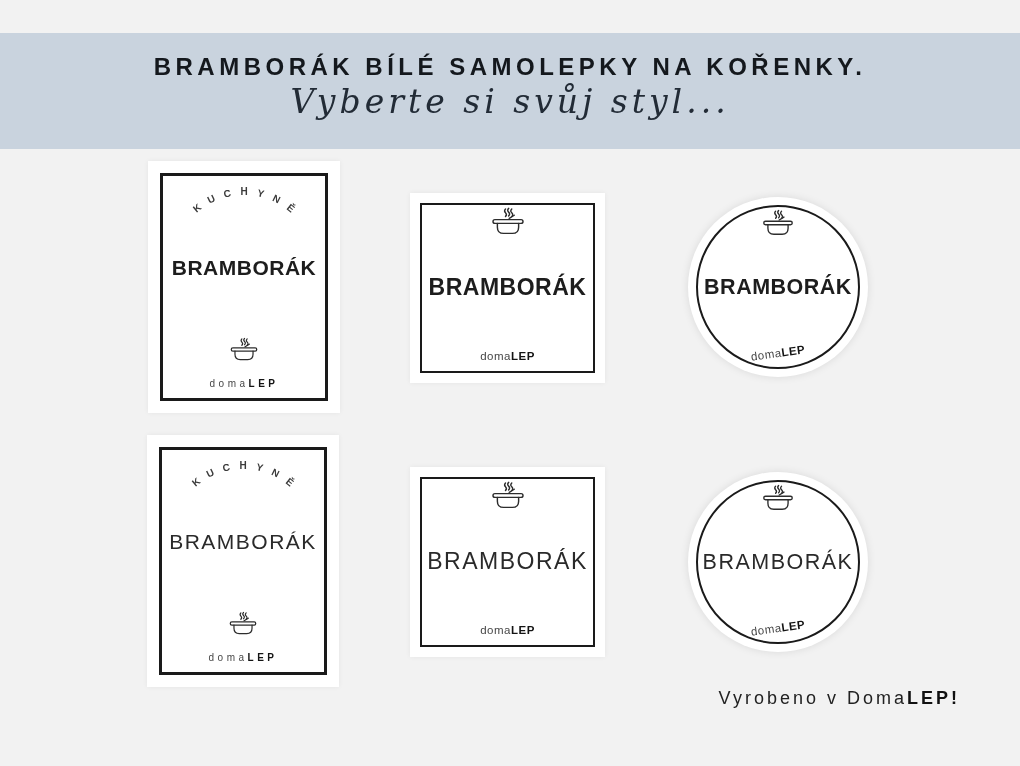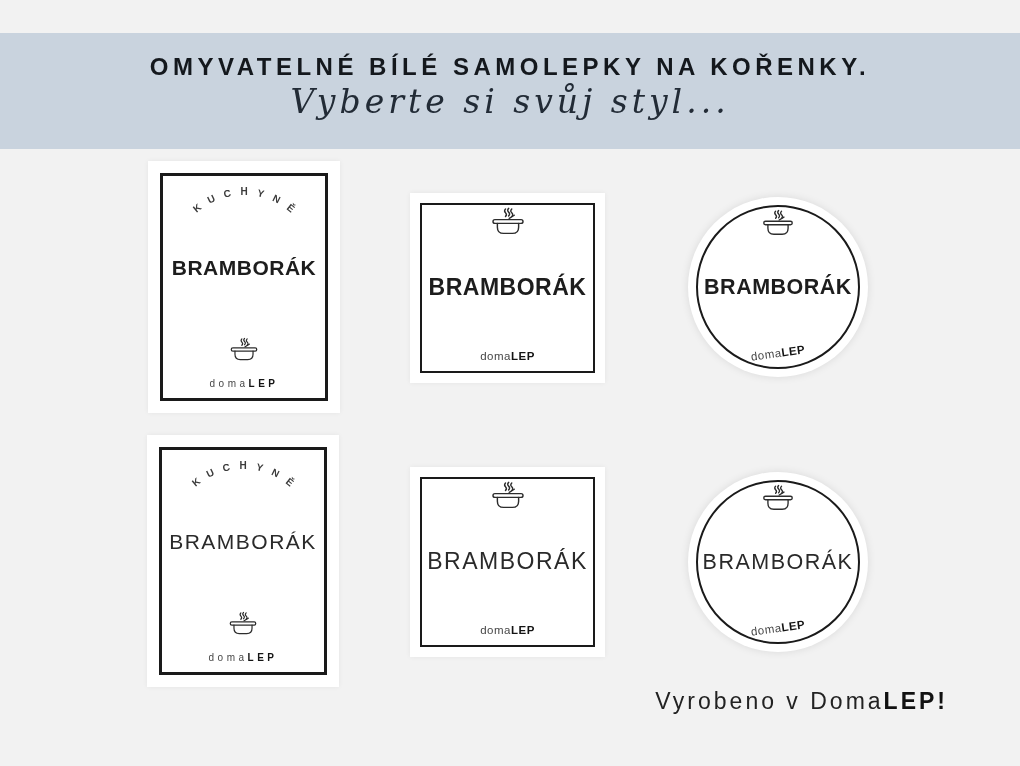--- a/index.html
+++ b/index.html
@@ -79,22 +79,22 @@
 
   
   .brand{position:absolute;left:0;right:0;text-align:center;white-space:nowrap;color:#474747;}
   .brand .b-bold{font-weight:700;color:#141414;}
   .rect .brand{top:217px;font-size:10px;letter-spacing:3.5px;}
   .square .brand{top:157px;font-size:11.5px;letter-spacing:0.5px;}
   .circle .brand{top:150px;font-size:11.5px;letter-spacing:0.5px;transform:rotate(-8deg);}
 
   
   .footer-credit{
-    position:absolute;top:688px;right:72px;
-    font-size:23px;letter-spacing:3px;color:#222;white-space:nowrap;
+    position:absolute;top:688px;right:60px;
+    font-size:18px;letter-spacing:3px;color:#222;white-space:nowrap;
   }
   .footer-credit .f-bold{font-weight:700;color:#111;}
 
   .hidden-defs{position:absolute;width:0;height:0;overflow:hidden;}
 </style>
 </head>
 <body>
 
 <svg class="hidden-defs" aria-hidden="true">
   <symbol id="pot" viewBox="0 0 64 46">
@@ -105,21 +105,21 @@
       <path d="M34 18 l8 -5"></path>
       <rect x="8" y="20" width="48" height="6" rx="3"></rect>
       <path d="M15 26 v6 q0 10 10 10 h14 q10 0 10 -10 v-6"></path>
     </g>
   </symbol>
 </svg>
 
 <div class="stage">
 
   <div class="banner">
-    <h1 class="banner-title">OMYVATELNÉ BÍLÉ SAMOLEPKY NA KOŘENKY.</h1>
+    <h1 class="banner-title">BRAMBORÁK BÍLÉ SAMOLEPKY NA KOŘENKY.</h1>
     <p class="banner-subtitle">Vyberte si svůj styl...</p>
   </div>
 
   <div class="sticker rect pos1 bold">
     <div class="inner-border"></div>
     <div class="arc-text">
         <span style="transform: rotate(-39deg) translate(-50%, -80px);">K</span>
         <span style="transform: rotate(-26deg) translate(-50%, -80px);">U</span>
         <span style="transform: rotate(-13deg) translate(-50%, -80px);">C</span>
         <span style="transform: rotate(0deg) translate(-50%, -80px);">H</span>

